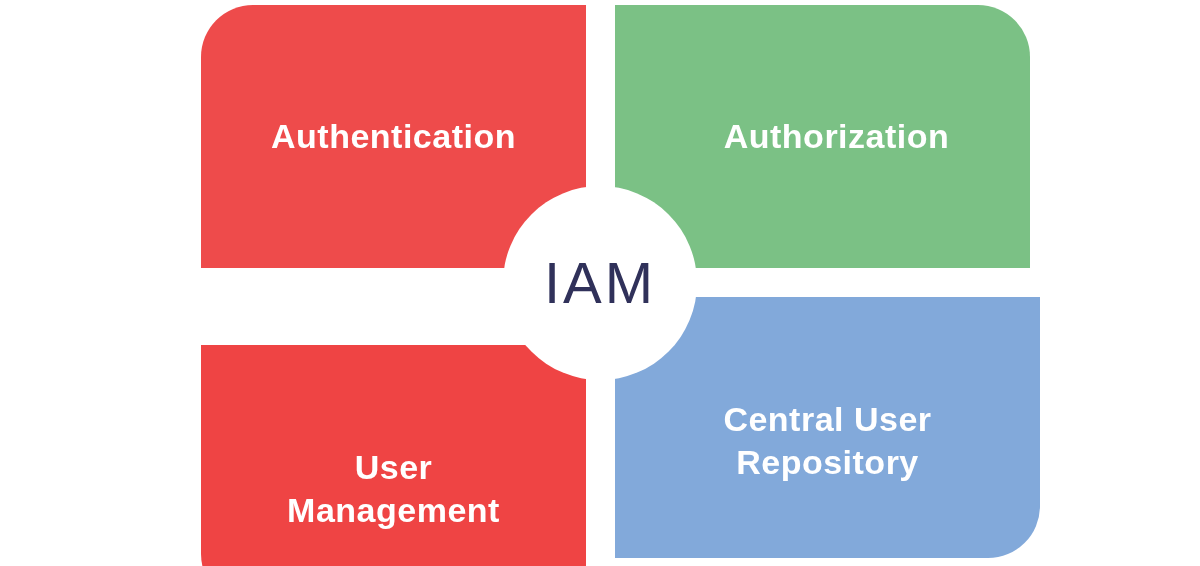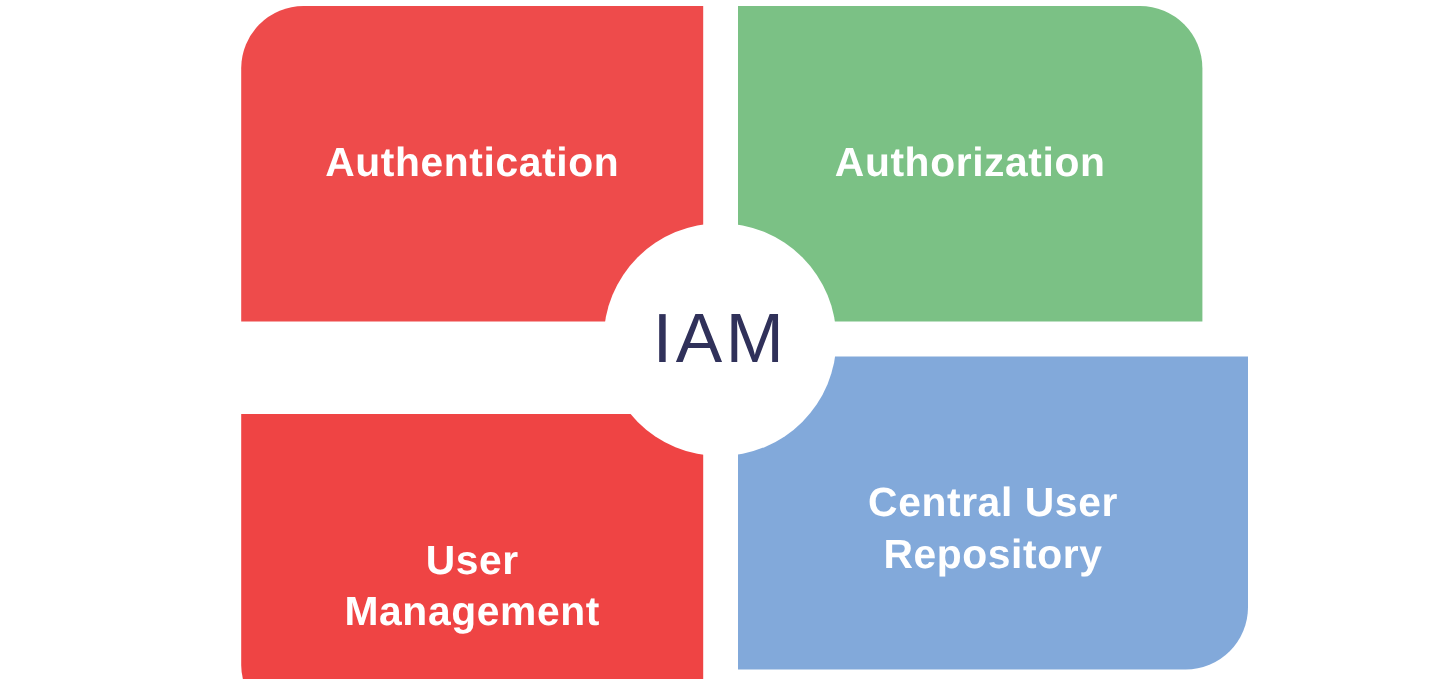--- a/index.html
+++ b/index.html
@@ -18,21 +18,21 @@
     text-align: center;
   }
   .q-label {
     font-size: 34px;
     font-weight: bold;
     letter-spacing: 0.5px;
     line-height: 1.26;
     white-space: pre-line;
   }
   .q-tl { left: 201px; top: 5px;   width: 385px; height: 263px; border-radius: 52px 0 0 0; }
-  .q-tr { left: 615px; top: 5px;   width: 387px; height: 263px; border-radius: 0 52px 0 0; }
+  .q-tr { left: 615px; top: 5px;   width: 387px; height: 263px; border-radius: 0 52px 0 0; padding-left: 28px; }
   .q-bl { left: 201px; top: 297px; width: 385px; height: 261px; border-radius: 0 0 0 52px; }
   .q-br { left: 615px; top: 297px; width: 425px; height: 261px; border-radius: 0 0 52px 0; }
   .q-bl .q-label, .q-br .q-label { padding-top: 26px; }
   .center-circle {
     position: absolute;
     left: 503px; top: 186px;
     width: 194px; height: 194px;
     border-radius: 50%;
     display: flex;
     align-items: center;

